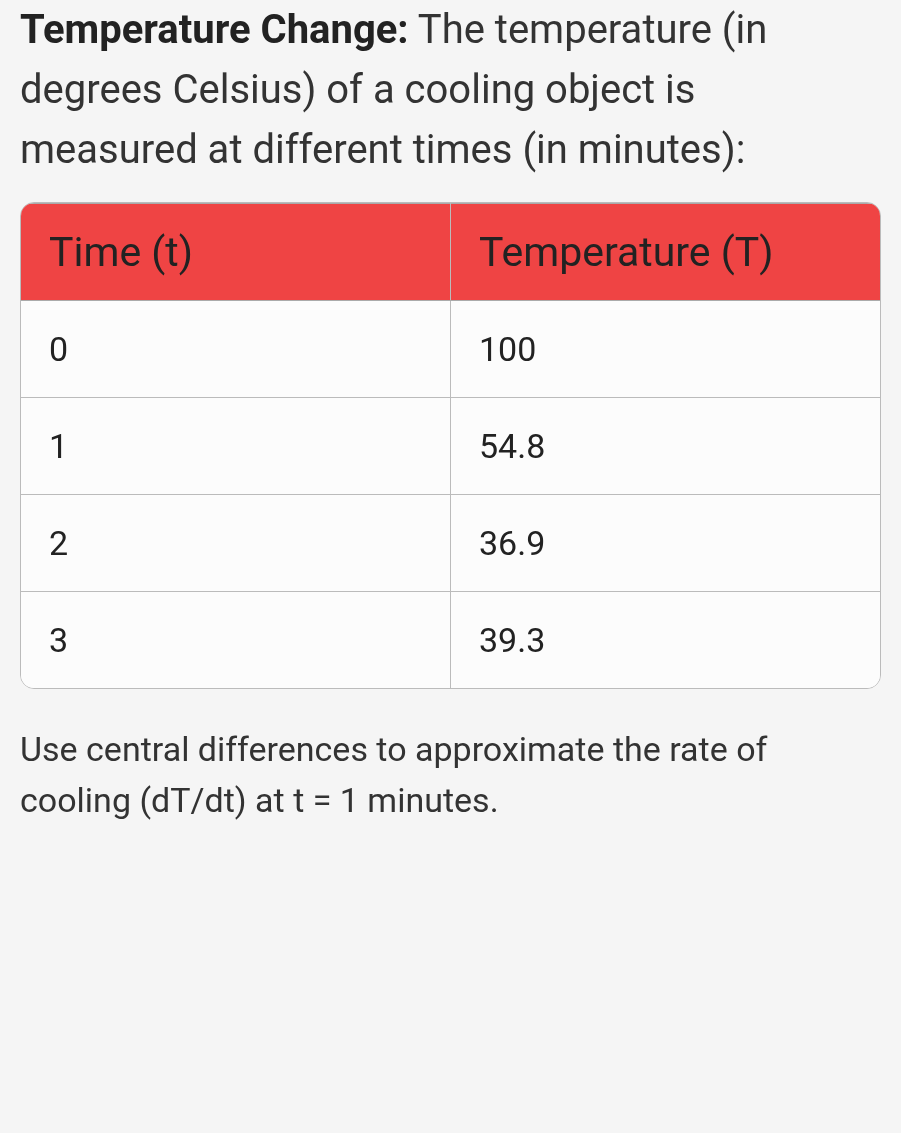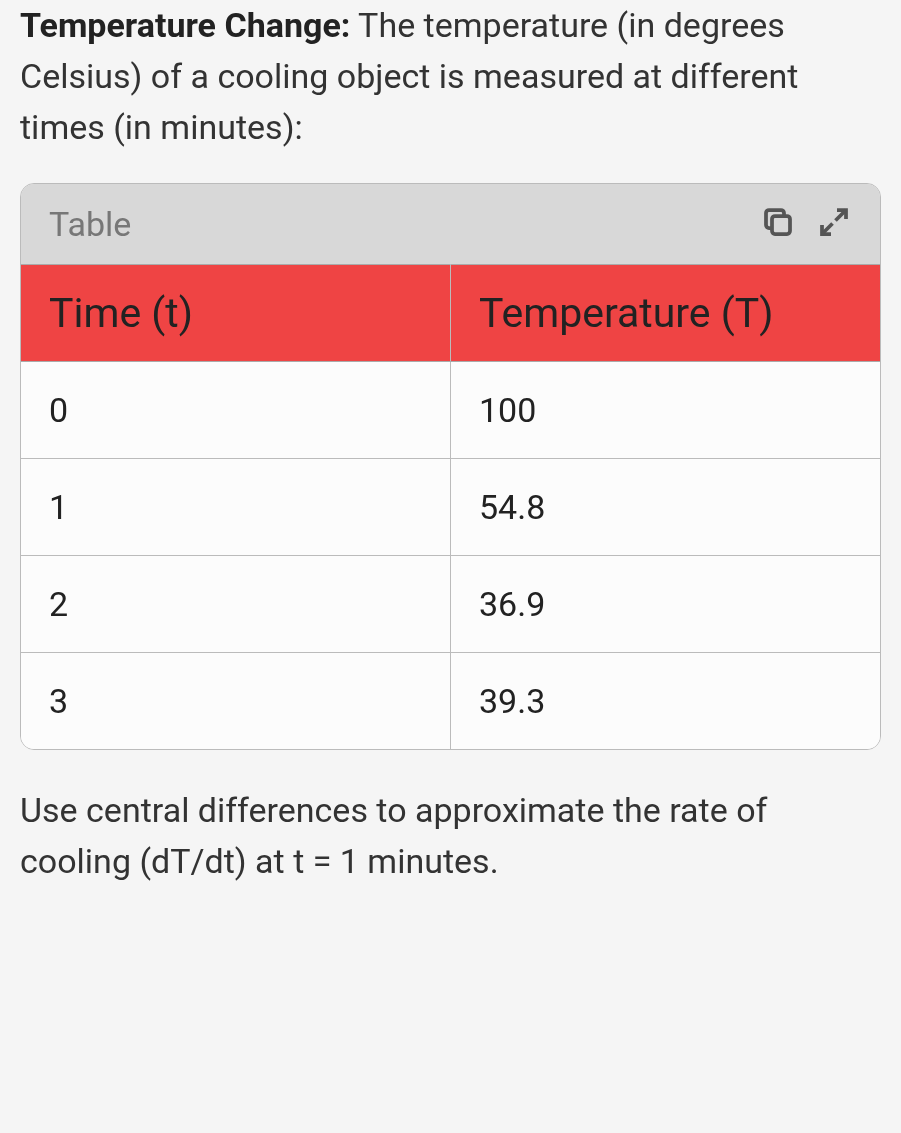--- a/index.html
+++ b/index.html
@@ -9,24 +9,24 @@
     }
     body {
       font-family: -apple-system, BlinkMacSystemFont, 'Segoe UI', Roboto, Arial, sans-serif;
       background-color: #f5f5f5;
       width: 901px;
       height: 1133px;
       padding: 0 20px;
       color: #333;
     }
     .problem-text {
-      font-size: 34px;
+      font-size: 40px;
       line-height: 1.5;
       color: #333;
-      margin-bottom: 30px;
+      margin-bottom: 22px;
     }
     .problem-title {
       font-weight: bold;
       color: #222;
     }
     .table-container {
       border: 1px solid #bbb;
       border-radius: 14px;
       overflow: hidden;
       margin-bottom: 35px;
@@ -90,39 +90,20 @@
     }
   </style>
 </head>
 <body>
 
 <div class="problem-text">
   <span class="problem-title">Temperature Change:</span><span>  The temperature (in degrees Celsius) of a cooling object is measured at different times (in minutes):</span>
 </div>
 
 <div class="table-container">
-  <div class="table-toolbar">
-    <span class="table-toolbar-title">Table</span>
-    <div class="toolbar-icons">
-      <span>
-        <svg class="icon-svg" viewBox="0 0 24 24">
-          <rect x="8" y="8" width="12" height="12" rx="2"></rect>
-          <path d="M16 8V6a2 2 0 0 0-2-2H6a2 2 0 0 0-2 2v8a2 2 0 0 0 2 2h2"></path>
-        </svg>
-      </span>
-      <span>
-        <svg class="icon-svg" viewBox="0 0 24 24">
-          <path d="M14 4h6v6"></path>
-          <path d="M20 4l-7 7"></path>
-          <path d="M10 20H4v-6"></path>
-          <path d="M4 20l7-7"></path>
-        </svg>
-      </span>
-    </div>
-  </div>
   <table>
     <thead>
       <tr>
         <th>Time (t)</th>
         <th>Temperature (T)</th>
       </tr>
     </thead>
     <tbody>
       <tr>
         <td>0</td>

